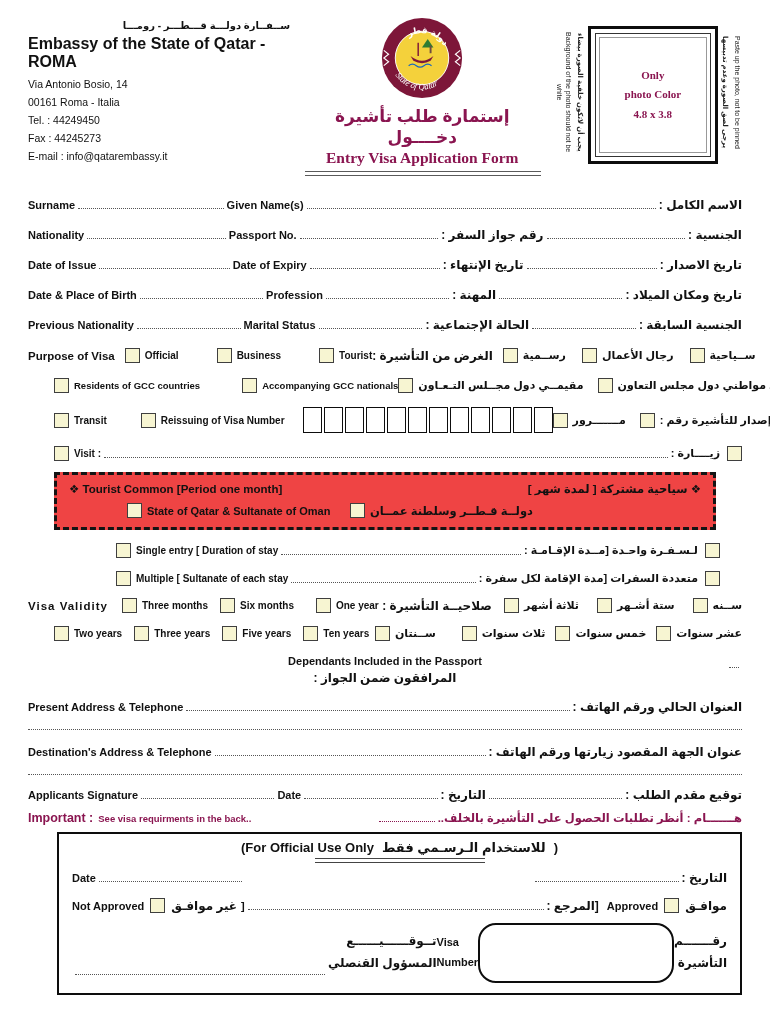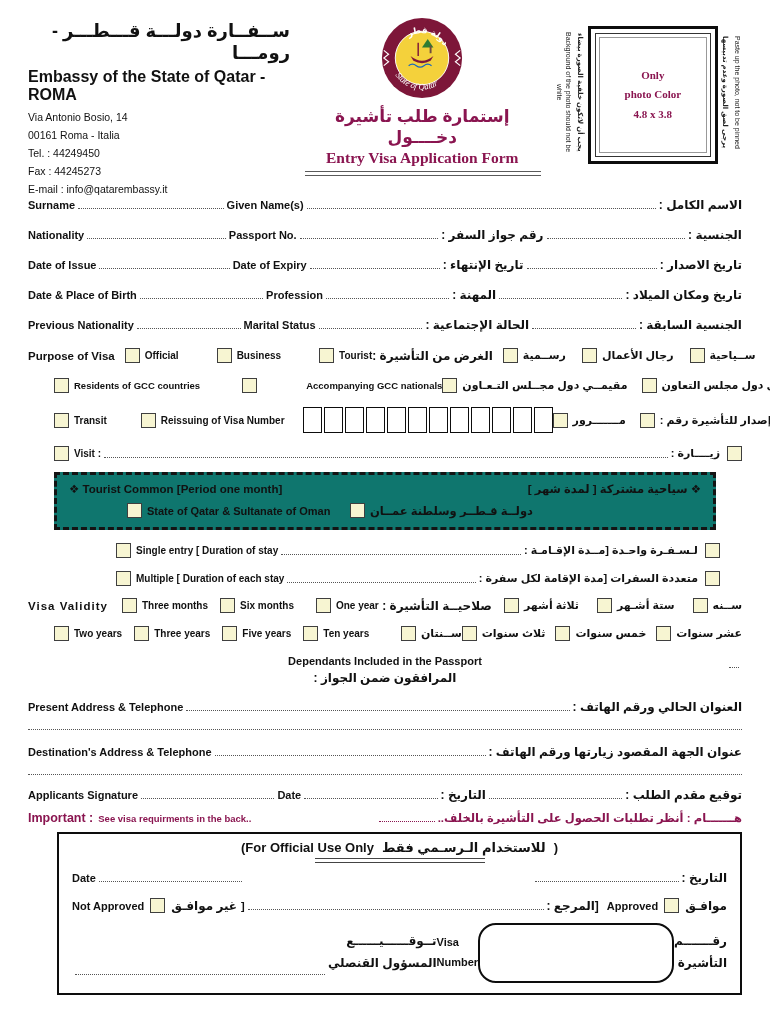--- a/index.html
+++ b/index.html
@@ -8,21 +8,21 @@
     --ink:#111;
   }
   html,body{margin:0;padding:0;background:#fff;}
   .page{width:770px;height:1024px;box-sizing:border-box;padding:20px 28px 14px;
         font-family:"Liberation Sans","DejaVu Sans",sans-serif;color:var(--ink);
         position:relative;overflow:hidden;background:#fff;}
   .mar{color:var(--maroon);}
   
   .hdr{display:flex;justify-content:space-between;align-items:flex-start;margin-bottom:22px;height:156px;}
   .hdr-left{width:262px;}
-  .h-ar{font-size:18px;font-weight:bold;letter-spacing:.5px;}
+  .h-ar{font-size:10px;font-weight:bold;letter-spacing:.5px;}
   .h-en{font-size:16px;font-weight:bold;margin:4px 0 7px;}
   .h-line{font-size:10.5px;margin:6px 0;}
   .hdr-c{width:235px;text-align:center;margin-top:-4px;}
   .t-ar{font-size:17px;font-weight:bold;margin-top:2px;}
   .t-en{font-family:"Liberation Serif","DejaVu Serif",serif;font-size:15.5px;font-weight:bold;margin-top:1px;}
   .dbl{width:236px;margin:4px auto 0;height:3px;border-top:1.5px solid #5a5a5a;border-bottom:1px solid #5a5a5a;}
   .hdr-r{display:flex;gap:3px;align-items:flex-start;margin-top:6px;}
   .vtxt{writing-mode:vertical-rl;font-size:7px;height:132px;line-height:1.3;text-align:center;color:#222;}
   .vtxt.ar{font-weight:bold;}
   .pbox{width:116px;height:124px;border:3px solid #0d0d0d;padding:4px;box-sizing:content-box;}
@@ -39,21 +39,21 @@
   .dl.fix{flex:0 0 auto;}
   .sp{flex:1;}
   .cb{width:13px;height:13px;background:var(--cbf);border:1px solid #3f3f3f;flex:none;}
   .opt{display:flex;align-items:center;gap:5px;white-space:nowrap;}
   .ol{font-size:10px;font-weight:bold;text-align:right;}
   .oa{font-size:11px;font-weight:bold;}
   .cbrow{display:flex;align-items:center;margin-bottom:13px;}
   .grid{display:flex;gap:2px;}
   .gc{width:17px;height:24px;border:1px solid #0d0d0d;background:#fff;}
   
-  .tc{border:3.5px dashed #141414;background:#0f766e;margin:2px 26px 13px;padding:7px 12px 9px;}
+  .tc{border:3.5px dashed #141414;background:#ef4444;margin:2px 26px 13px;padding:7px 12px 9px;}
   .tc-l1{display:flex;justify-content:space-between;align-items:center;font-weight:bold;font-size:11.5px;}
   .tc-l2{display:flex;justify-content:space-between;align-items:center;margin-top:7px;}
   .tc-l2 .lft{margin-left:58px;}
   .tc-l2 .rgt{margin-right:168px;}
   .tc .oa{font-size:11.5px;}
   .tc .ol{font-size:11px;}
   
   .imp-lab{font-size:12.5px;font-weight:bold;}
   .imp-txt{font-size:9.5px;font-weight:bold;}
   
@@ -205,21 +205,21 @@
       </span>
   </div>
 
   <div class="cbrow" style="padding-left:26px;margin-bottom:14px;">
     <span class="opt" style="margin-right:42px;">
         <span class="cb"></span>
         <span class="ol" style="font-size:9.5px;">Residents of GCC countries</span>
       </span>
     <span class="opt">
         <span class="cb"></span>
-        <span class="ol" style="font-size:9.5px;margin-left:44px;">Accompanying GCC nationals</span>
+        <span class="ol" style="font-size:9.5px;">Accompanying GCC nationals</span>
       </span>
     <span class="sp"></span>
     <span class="opt" style="margin-right:14px;">
         <span class="cb"></span>
         <span class="oa" dir="rtl">مقيمــي دول مجــلس التـعـاون</span>
       </span>
     <span class="opt">
         <span class="cb"></span>
         <span class="oa" dir="rtl">مرافقي مواطني دول مجلس التعاون</span>
       </span>
@@ -291,21 +291,21 @@
         <span class="cb"></span>
         <span class="ol">Single entry [ Duration of stay</span>
       </span>
     <div class="dl"></div>
     <span class="oa" dir="rtl">لـسـفـرة واحـدة [مــدة الإقـامـة :</span>
     <span class="cb" style="margin-left:7px;"></span>
   </div>
   <div class="cbrow" style="padding:0 22px 0 88px;margin-bottom:12px;">
     <span class="opt">
         <span class="cb"></span>
-        <span class="ol">Multiple [ Duration of each stay</span>
+        <span class="ol">Multiple [ Sultanate of each stay</span>
       </span>
     <div class="dl"></div>
     <span class="oa" dir="rtl">متعددة السفرات [مدة الإقامة لكل سفرة :</span>
     <span class="cb" style="margin-left:7px;"></span>
   </div>
 
   <div class="cbrow" style="margin-bottom:13px;">
     <span class="en1" style="font-size:11.5px;letter-spacing:1px;margin-right:14px;">Visa Validity</span>
     <span class="opt" style="margin-right:12px;">
         <span class="cb"></span>
@@ -346,21 +346,21 @@
       </span>
     <span class="opt" style="margin-right:12px;">
         <span class="cb"></span>
         <span class="ol">Five years</span>
       </span>
     <span class="opt">
         <span class="cb"></span>
         <span class="ol">Ten years</span>
       </span>
     <span class="sp"></span>
-    <span class="opt" style="">
+    <span class="opt" style="margin-right:26px;">
         <span class="cb"></span>
         <span class="oa" dir="rtl">ســنتان</span>
       </span>
     <span class="opt" style="margin-right:10px;">
         <span class="cb"></span>
         <span class="oa" dir="rtl">ثلاث سنوات</span>
       </span>
     <span class="opt" style="margin-right:10px;">
         <span class="cb"></span>
         <span class="oa" dir="rtl">خمس سنوات</span>

